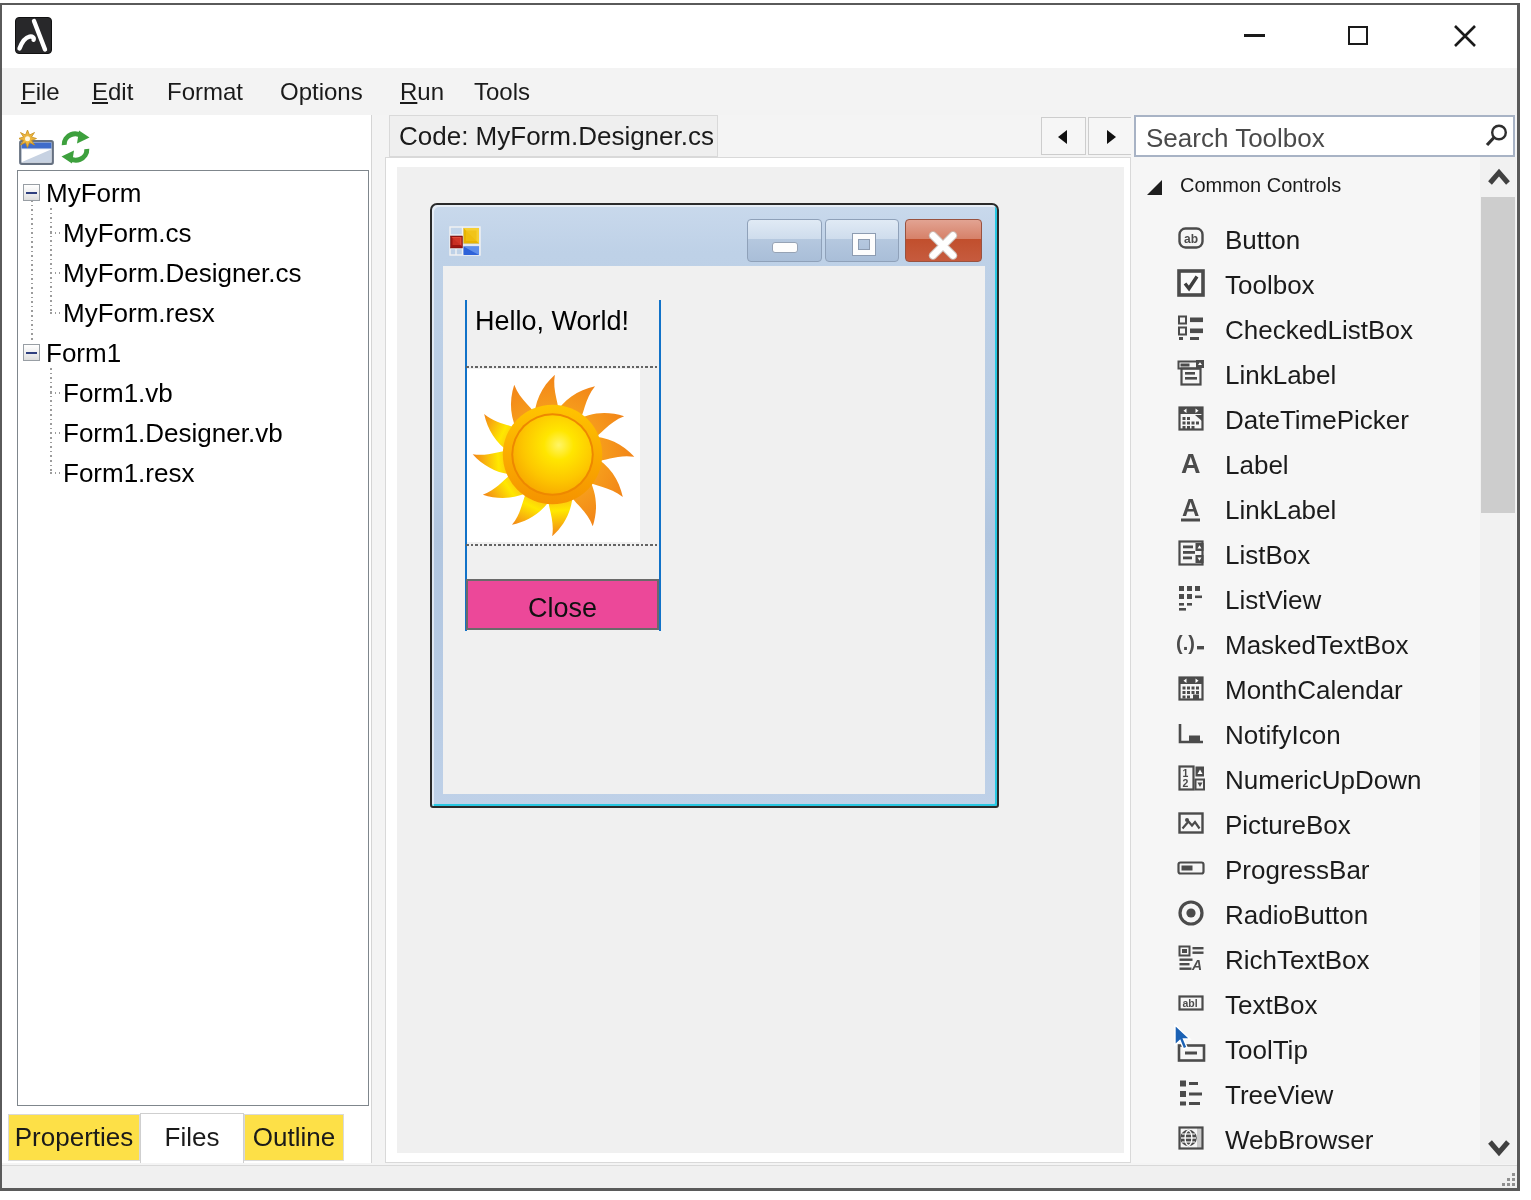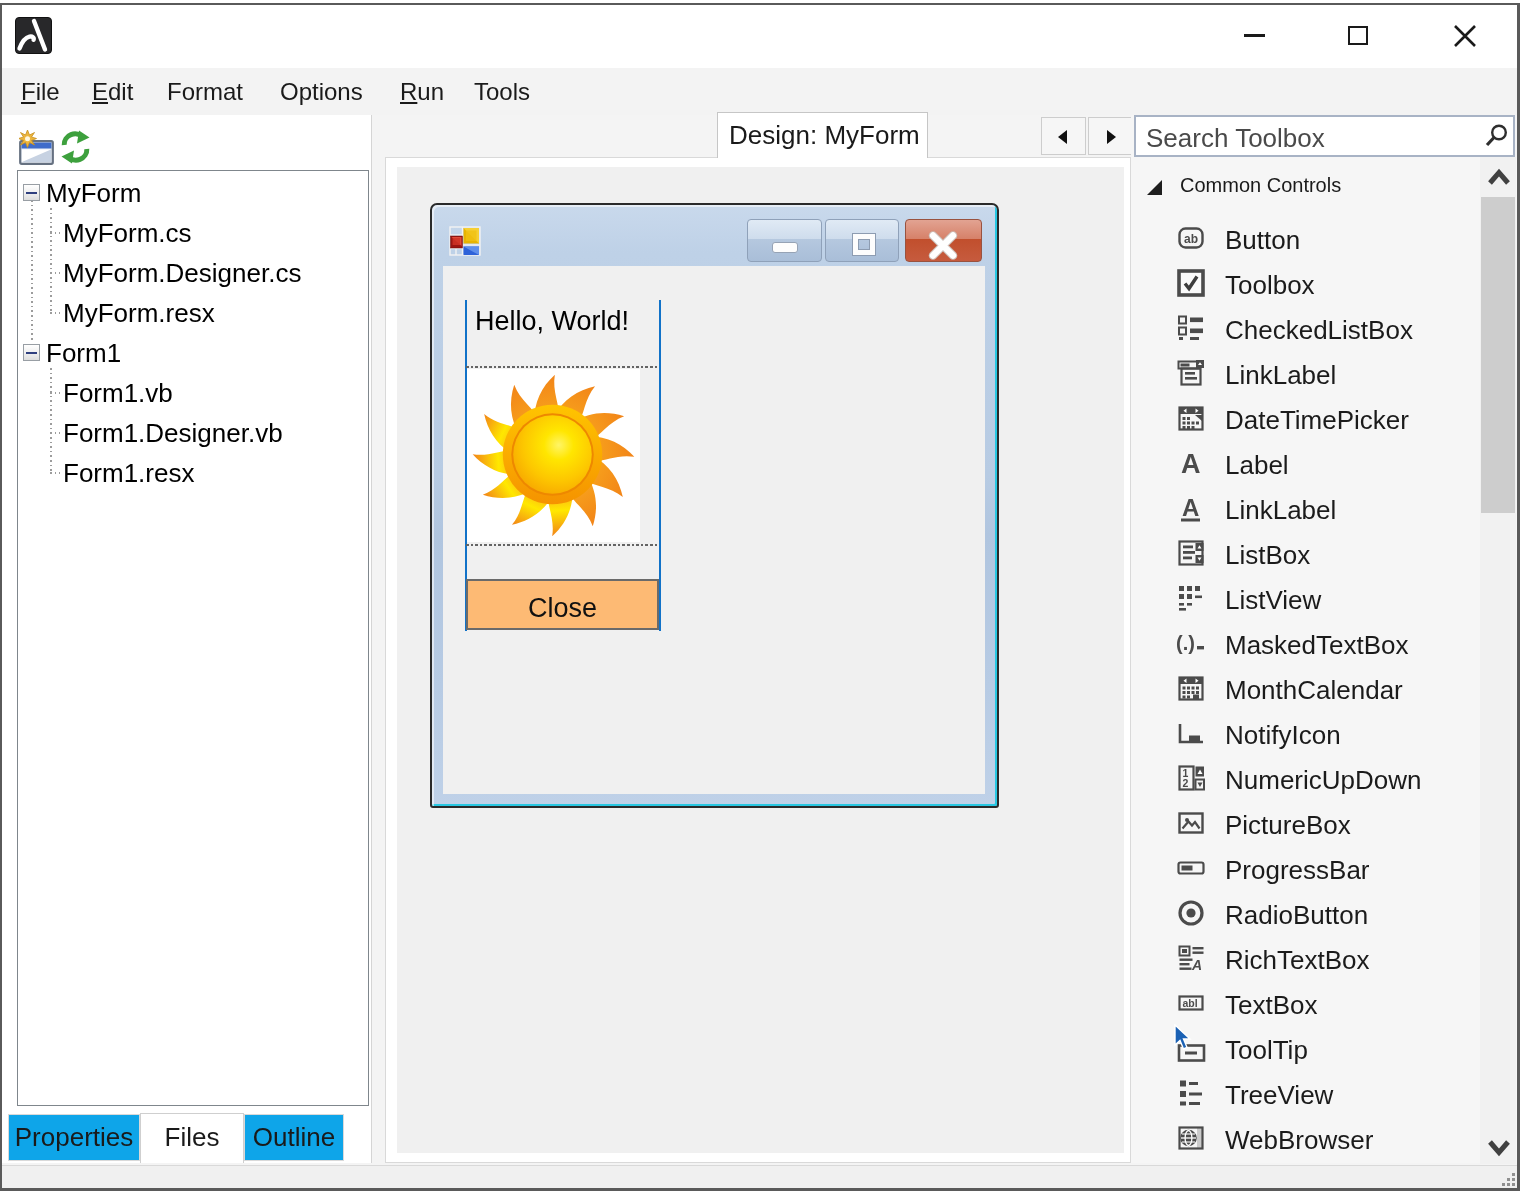--- a/index.html
+++ b/index.html
@@ -17,21 +17,21 @@
   
   #lpanel{position:absolute;left:2px;top:115px;width:370px;height:1048px;background:#ffffff;border-right:1px solid #d5d5d5;box-sizing:border-box;}
   #treebox{position:absolute;left:17px;top:170px;width:352px;height:936px;background:#fff;border:1px solid #7f868c;box-sizing:border-box;}
   .node{position:absolute;font-size:26px;line-height:26px;color:#000;}
   .ebox{position:absolute;width:17px;height:17px;box-sizing:border-box;border:1px solid #989ea4;
         background:linear-gradient(180deg,#ffffff,#e9e9e9 70%,#dddddd);}
   .ebox div{position:absolute;left:2px;top:6.5px;width:11px;height:2.6px;background:#2f3f7e;}
   .dotv{position:absolute;width:1.6px;background:repeating-linear-gradient(180deg,#9c9c9c 0 1.6px,transparent 1.6px 4.6px);}
   .doth{position:absolute;height:1.6px;background:repeating-linear-gradient(90deg,#9c9c9c 0 1.6px,transparent 1.6px 4.6px);}
   
-  .btab{position:absolute;top:1114px;height:47px;background:#0ea5e9;border:1px solid #d9d9d9;box-sizing:border-box;
+  .btab{position:absolute;top:1114px;height:47px;background:#fde047;border:1px solid #d9d9d9;box-sizing:border-box;
         font-size:26px;color:#1a1a1a;text-align:center;line-height:45px;}
   #tabfiles{background:#ffffff;border:1px solid #cfcfcf;border-bottom:none;top:1113px;height:50px;z-index:4;line-height:47px;}
   
   #page{position:absolute;left:385px;top:157px;width:746px;height:1006px;background:#ffffff;border:1px solid #d9d9d9;box-sizing:border-box;}
   #surface{position:absolute;left:397px;top:167px;width:727px;height:986px;background:#f0f0f0;}
   .ctab{position:absolute;box-sizing:border-box;font-size:26px;color:#1a1a1a;}
   #ctab1{left:389px;top:115px;width:329px;height:42px;background:#efefef;border:1px solid #d9d9d9;line-height:40px;padding-left:9px;}
   #ctab2{left:717px;top:112px;width:211px;height:46px;background:#ffffff;border:1px solid #c6c6c6;border-bottom:none;line-height:44px;padding-left:11px;z-index:3;}
   .navbtn{position:absolute;top:117px;width:45px;height:38px;background:#f6f6f6;border:1px solid #cdcdcd;box-sizing:border-box;}
   .tri-l{position:absolute;left:16px;top:12px;width:0;height:0;border:7px solid transparent;border-right:9px solid #111;border-left:none;}
@@ -41,21 +41,21 @@
          border:2px solid #2a2a2a;border-radius:7px 7px 3px 3px;
          background:linear-gradient(180deg,#c9d9ec 0%,#bed1e7 8%,#b7cbe3 45%,#b0c5df 55%,#b7cbe4 80%,#bfd1e8 100%);
          box-shadow:inset 2px 2px 0 rgba(255,255,255,.55), inset -2px -2px 0 #27c7e2;}
   #dclient{position:absolute;left:443px;top:266px;width:542px;height:528px;background:#f0f0f0;}
   .fbtn{position:absolute;top:219px;height:43px;box-sizing:border-box;border:1px solid #8fa1b9;border-radius:4px;
         background:linear-gradient(180deg,#e0eaf5 0%,#cedcec 47%,#b5c8df 47%,#a9bed8 100%);}
   #fclose{background:linear-gradient(180deg,#e2a392 0%,#d68068 47%,#c14f2d 47%,#c65b3e 100%);border-color:#99523f;}
   .blueline{position:absolute;width:2px;background:#1172c8;}
   .dash{position:absolute;height:2px;background:repeating-linear-gradient(90deg,#646464 0 2.6px,transparent 2.6px 4.6px);}
   #closebtn{position:absolute;left:466px;top:579px;width:193px;height:51px;box-sizing:border-box;
-            background:#fdba74;border:2px solid #6a6a6a;
+            background:#ec4899;border:2px solid #6a6a6a;
             font-size:27px;color:#111;text-align:center;line-height:55px;}
   
   #toolbox{position:absolute;left:1131px;top:115px;width:386px;height:1048px;background:#f6f6f6;}
   #search{position:absolute;left:1134px;top:115px;width:381px;height:42px;box-sizing:border-box;background:#fff;border:2px solid #a8b3c5;}
   #sbtrack{position:absolute;left:1480px;top:157px;width:36px;height:1007px;background:#f1f1f1;}
   #sbthumb{position:absolute;left:1481px;top:197px;width:34px;height:316px;background:#cdcdcd;}
   .item{position:absolute;left:1225px;font-size:26px;line-height:26px;color:#1b1b1b;white-space:nowrap;transform:translateY(1.5px);}
   .icon{position:absolute;left:1176px;width:30px;height:30px;}
   
   #status{position:absolute;left:2px;top:1165px;width:1515px;height:23px;box-sizing:border-box;background:#f0f0f0;border-top:1px solid #d9d9d9;}
@@ -133,21 +133,21 @@
   <div class="node" style="left:63px;top:380px;">Form1.vb</div>
   <div class="node" style="left:63px;top:420px;">Form1.Designer.vb</div>
   <div class="node" style="left:63px;top:460px;">Form1.resx</div>
 
   <div class="btab" style="left:8px;width:132px;">Properties</div>
   <div class="btab" id="tabfiles" style="left:140px;width:104px;">Files</div>
   <div class="btab" style="left:244px;width:100px;">Outline</div>
 
   <div id="page"></div>
   <div id="surface"></div>
-  <div class="ctab" id="ctab2">Design: MyForm</div>
+  <div class="ctab" id="ctab1">Code: MyForm.Designer.cs</div>
   <div class="navbtn" style="left:1041px;">
       <div class="tri-l"></div>
     </div>
   <div class="navbtn" style="left:1088px;">
       <div class="tri-r"></div>
     </div>
 
   <div id="dform"></div>
   <div id="dclient"></div>
 

